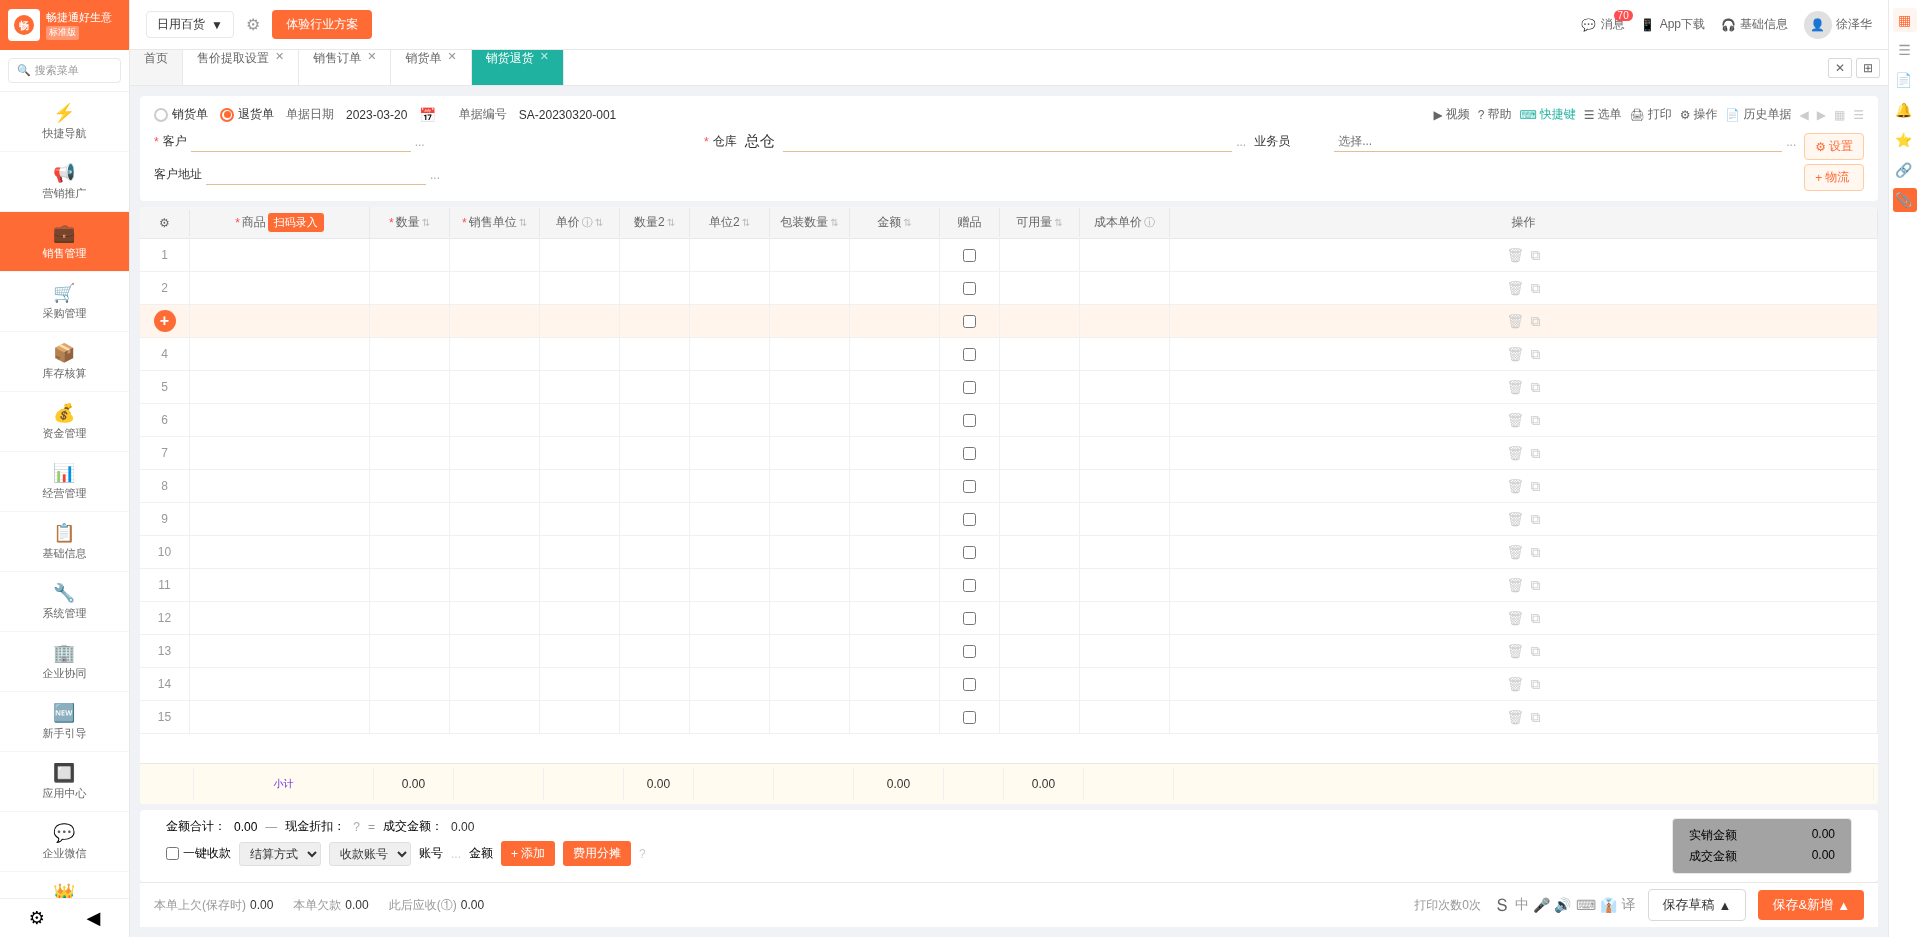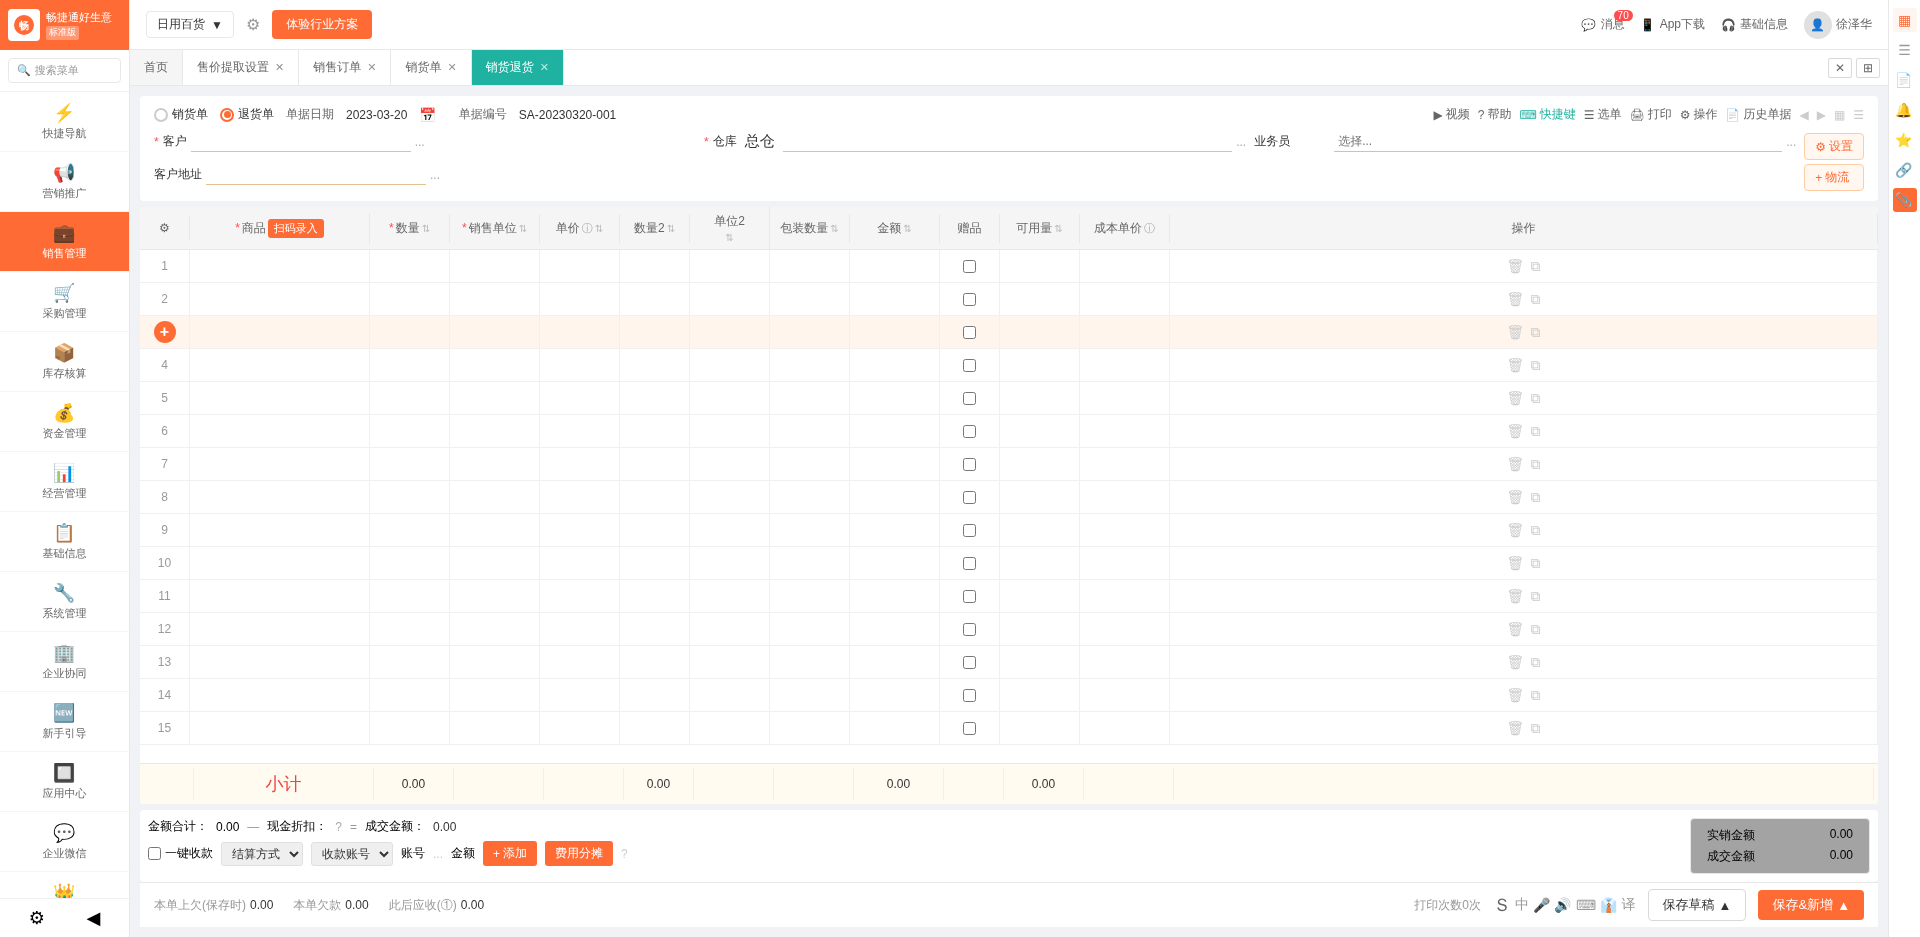--- a/index.html
+++ b/index.html
@@ -37,21 +37,21 @@
     .daily-goods-select { display: flex; align-items: center; gap: 6px; border: 1px solid #e8e8e8; border-radius: 4px; padding: 4px 10px; font-size: 12px; color: #333; cursor: pointer; }
     .gear-icon { color: #999; cursor: pointer; font-size: 16px; }
     .experience-btn { background: #ff6b35; color: #fff; border: none; border-radius: 4px; padding: 6px 14px; font-size: 12px; cursor: pointer; }
     .top-bar-right { display: flex; align-items: center; gap: 16px; }
     .top-bar-icon-item { display: flex; align-items: center; gap: 4px; font-size: 12px; color: #666; cursor: pointer; position: relative; }
     .message-badge { background: #ff4d4f; color: #fff; border-radius: 10px; padding: 0 4px; font-size: 10px; min-width: 16px; text-align: center; position: absolute; top: -6px; right: -8px; }
     .user-avatar { width: 28px; height: 28px; background: #e0e0e0; border-radius: 50%; display: flex; align-items: center; justify-content: center; font-size: 12px; color: #666; }
     
     
     .tab-bar { height: 36px; background: #fff; display: flex; align-items: center; border-bottom: 1px solid #e8e8e8; padding: 0 0; flex-shrink: 0; overflow: hidden; }
-    .tab-item { height: 36px; display: flex; align-items: center; padding: 0 14px; font-size: 12px; cursor: pointer; border-right: 1px solid #e8e8e8; white-space: nowrap; color: #666; gap: 6px; flex-shrink: 0; }
+    .tab-item { height: 36px; display: flex; align-items: flex-start; padding: 0 14px; font-size: 12px; cursor: pointer; border-right: 1px solid #e8e8e8; white-space: nowrap; color: #666; gap: 6px; flex-shrink: 0; }
     .tab-item:first-child { background: #f5f5f5; }
     .tab-item.active { background: #20b2a0; color: #fff; }
     .tab-item .tab-close { color: inherit; opacity: 0.7; font-size: 11px; }
     .tab-item.active .tab-close { color: #fff; }
     .tab-bar-actions { margin-left: auto; display: flex; align-items: center; gap: 4px; padding-right: 8px; }
     .tab-action-btn { background: none; border: 1px solid #d9d9d9; border-radius: 2px; padding: 2px 6px; cursor: pointer; font-size: 12px; color: #666; }
     
     
     .content-area { flex: 1; overflow: hidden; display: flex; flex-direction: column; background: #f0f2f5; padding: 10px; }
     
@@ -103,25 +103,25 @@
     .add-row-btn { width: 22px; height: 22px; background: #ff6b35; border-radius: 50%; color: #fff; display: flex; align-items: center; justify-content: center; cursor: pointer; font-size: 16px; font-weight: bold; }
     
     .checkbox-cell { width: 30px; }
     .checkbox-cell input[type="checkbox"] { cursor: pointer; }
     
     .delete-icon { color: #ccc; cursor: pointer; font-size: 14px; }
     .copy-icon { color: #ccc; cursor: pointer; font-size: 14px; }
     
     
     .table-footer { background: #fffbf0; border-top: 1px solid #e8e8e8; display: flex; align-items: center; padding: 4px; }
-    .footer-label { color: #ef4444; font-size: 18px; padding: 0 8px; }
+    .footer-label { color: #6d28d9; font-size: 10px; padding: 0 8px; }
     .footer-val { color: #333; font-size: 12px; font-weight: 500; }
     
     
-    .bottom-area { background: #fff; border-radius: 4px; margin-top: 6px; padding: 8px 8px; flex-shrink: 0; }
+    .bottom-area { background: #fff; border-radius: 4px; margin-top: 6px; padding: 8px 26px; flex-shrink: 0; }
     .amount-row { display: flex; align-items: center; gap: 8px; font-size: 12px; }
     .dash-sep { color: #999; }
     .equal-sign { color: #999; }
     .final-amount { color: #333; font-weight: 500; }
     
     .payment-row { display: flex; align-items: center; gap: 8px; margin-top: 6px; font-size: 12px; }
     .checkbox-label { display: flex; align-items: center; gap: 4px; cursor: pointer; }
     .payment-select { border: 1px solid #e0e0e0; border-radius: 3px; padding: 3px 6px; font-size: 12px; color: #333; }
     .add-btn { background: #ff6b35; color: #fff; border: none; border-radius: 3px; padding: 4px 10px; font-size: 12px; cursor: pointer; display: flex; align-items: center; gap: 3px; }
     .split-btn { background: #ff6b35; color: #fff; border: none; border-radius: 3px; padding: 4px 10px; font-size: 12px; cursor: pointer; }
@@ -140,21 +140,21 @@
     .right-icon-btn { width: 24px; height: 24px; display: flex; align-items: center; justify-content: center; cursor: pointer; color: #999; font-size: 14px; }
     .right-icon-btn.active { color: #ff6b35; background: #fff5f0; border-radius: 3px; }
     
     
     .col-num { width: 50px; }
     .col-product { width: 180px; }
     .col-qty { width: 80px; }
     .col-unit { width: 90px; }
     .col-price { width: 80px; }
     .col-qty2 { width: 70px; }
-    .col-unit2 { width: 80px; flex-direction: column; }
+    .col-unit2 { width: 80px; }
     .col-pack { width: 80px; }
     .col-amount { width: 90px; }
     .col-gift { width: 60px; }
     .col-avail { width: 80px; }
     .col-cost { width: 90px; }
     .col-ops { width: 80px; }
   </style>
 </head>
 <body>
 

